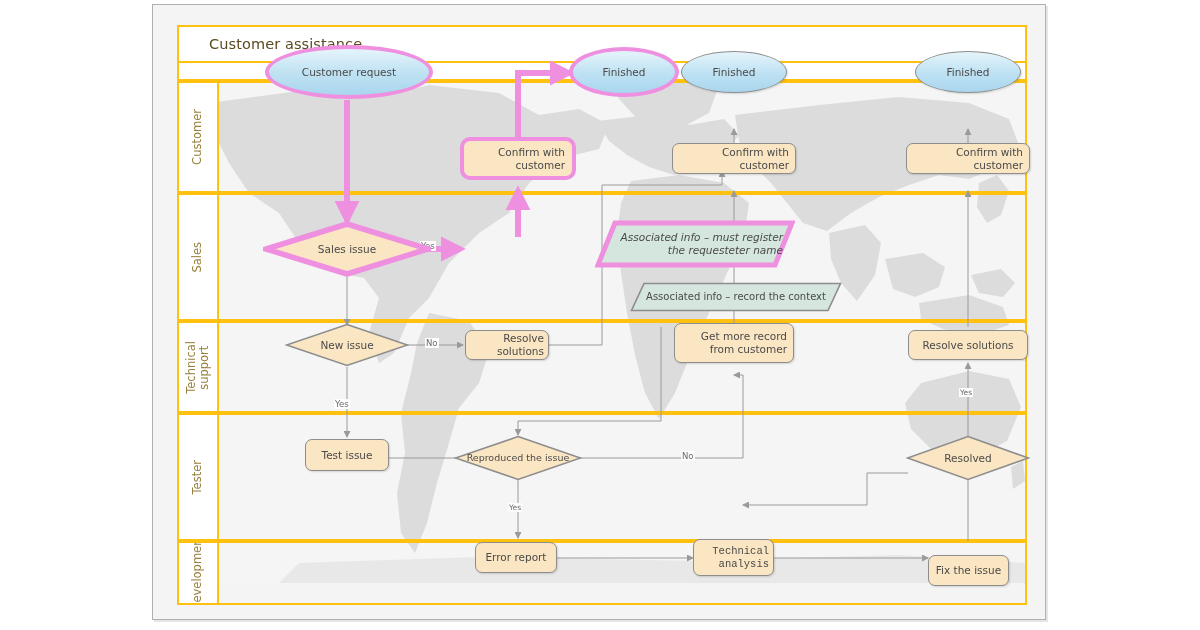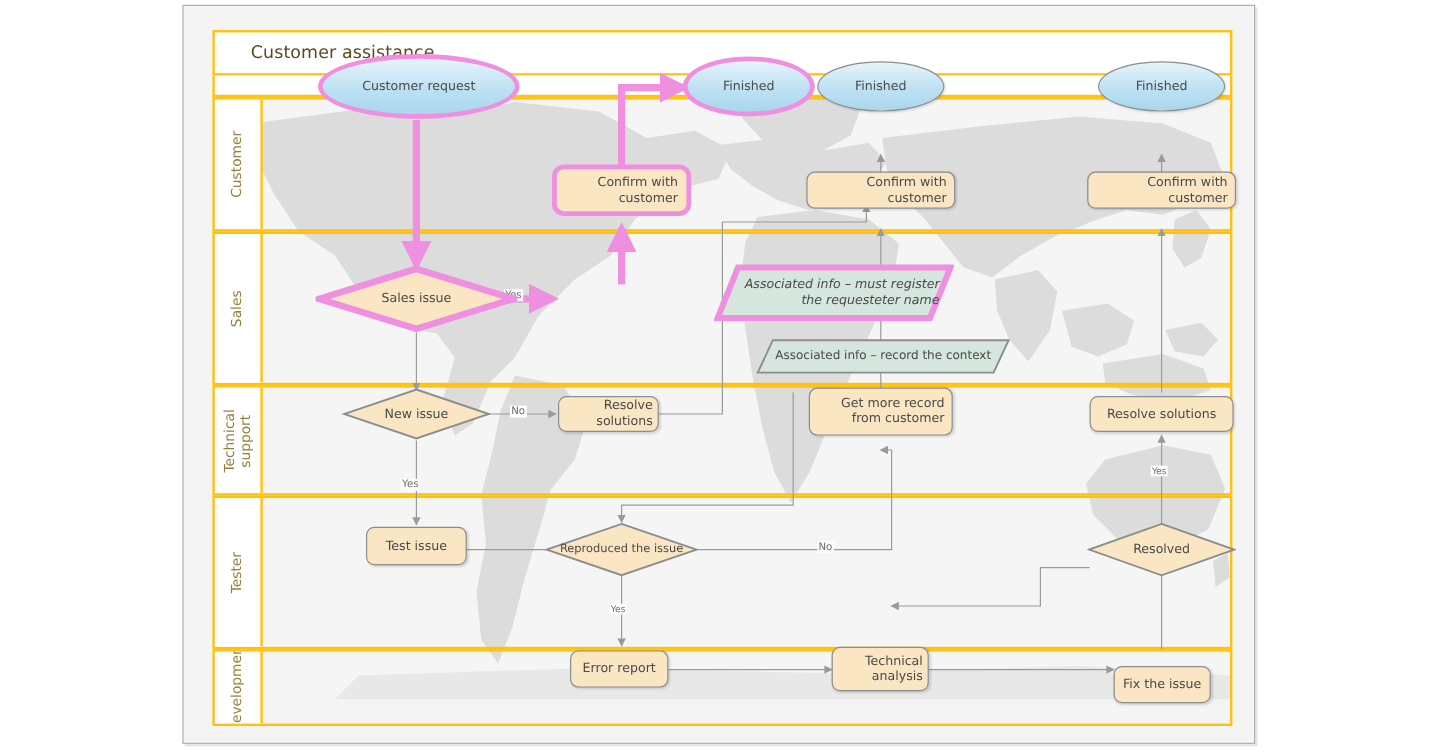--- a/index.html
+++ b/index.html
@@ -376,21 +376,21 @@
         <svg width="124" height="46" viewBox="0 0 124 46" xmlns="http://www.w3.org/2000/svg">
           <polygon points="62,1.6 122.4,23 62,44.4 1.6,23" fill="#fbe6c3" stroke="#8d8d8d" stroke-width="1.6"></polygon>
         </svg>
         <span class="dtxt">Resolved</span>
       </div>
 
       <div class="node process" style="left:298px;top:517px;width:82px;height:31px;padding:0 4px;">
         <span>Error report</span>
       </div>
 
-      <div class="node process" style="left:516px;top:514px;width:81px;height:37px;padding:0 4px;">
+      <div class="node process" style="left:516px;top:514px;width:81px;height:37px;padding:0 4px;font-family:Liberation Mono, monospace;">
         <span>Technical analysis</span>
       </div>
 
       <div class="node process" style="left:751px;top:530px;width:81px;height:31px;padding:0 4px;">
         <span>Fix the issue</span>
       </div>
 
       <div class="elabel" style="left:243px;top:216px;color:#6d6d6d;background:#fcfcfc;">Yes</div>
       <div class="elabel" style="left:248px;top:313px;">No</div>
       <div class="elabel" style="left:157px;top:374px;">Yes</div>

